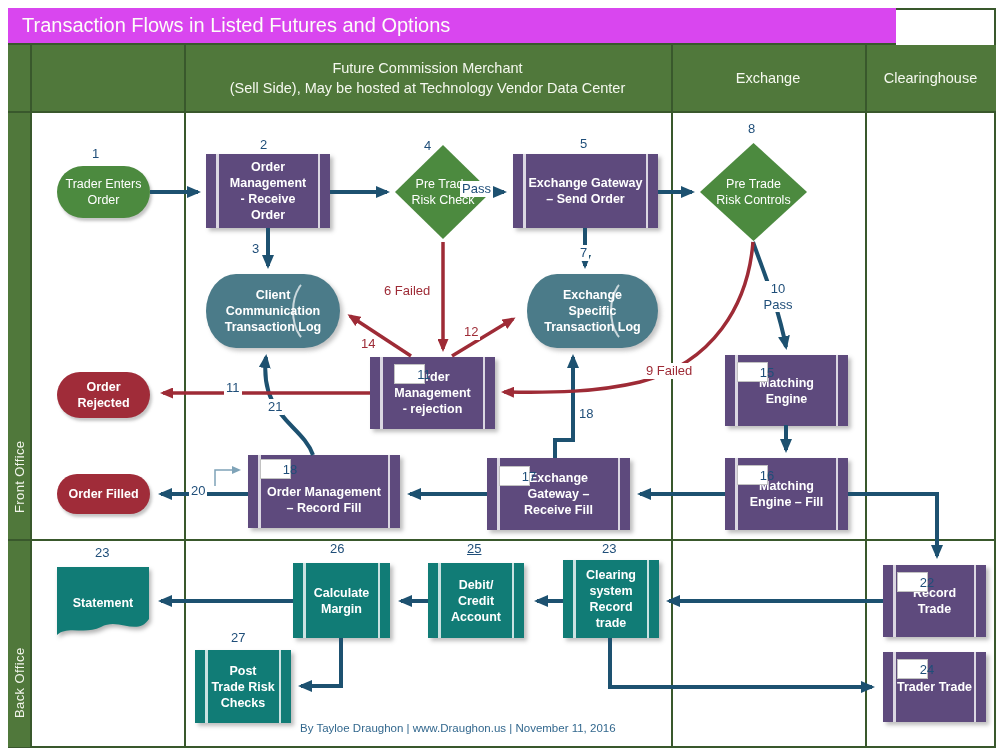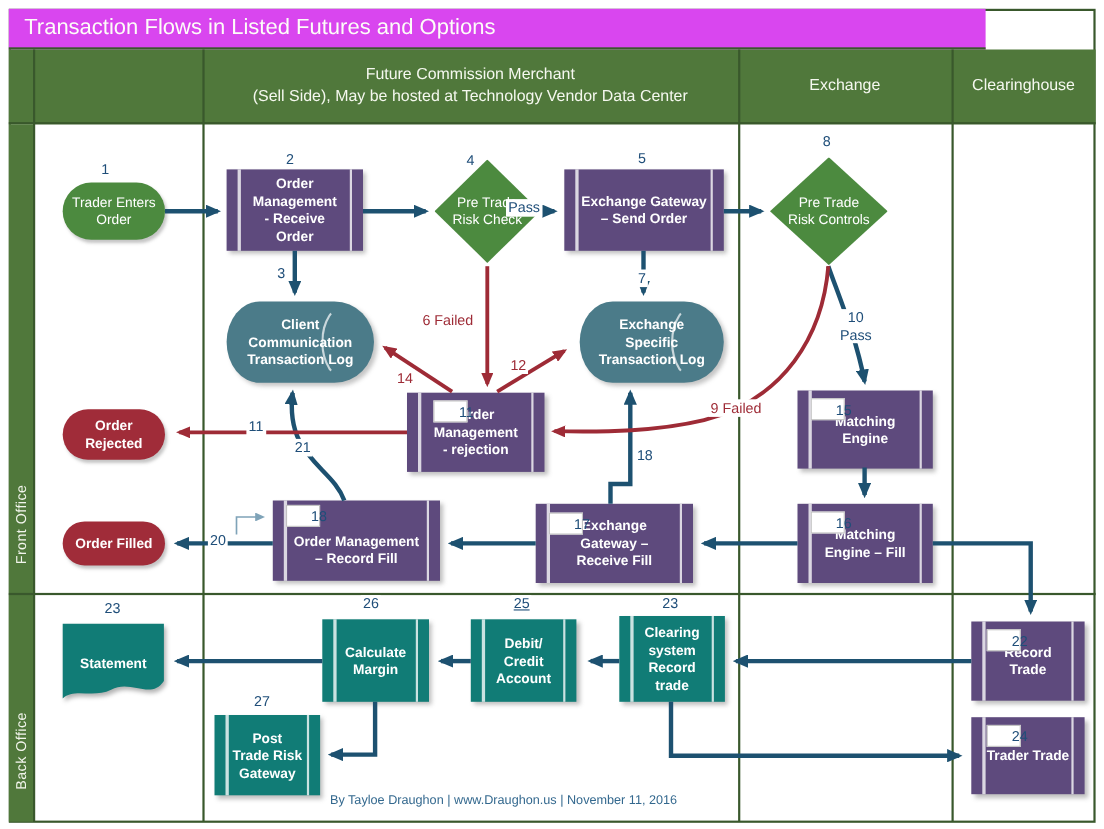--- a/index.html
+++ b/index.html
@@ -129,21 +129,21 @@
 Credit
 Account</div>
   <div class="shape proc tealbx bold" style="left:293px;top:563px;width:97px;height:75px;">Calculate
 Margin</div>
   <div class="shape proc tealbx bold" style="left:563px;top:560px;width:96px;height:78px;">Clearing
 system
 Record
 trade</div>
   <div class="shape proc tealbx bold" style="left:195px;top:650px;width:96px;height:73px;">Post
 Trade Risk
-Gateway</div>
+Checks</div>
 
   <div class="shape proc purple bold" style="left:883px;top:565px;width:103px;height:72px;">Record
 Trade</div>
   <div class="badge" style="left:897px;top:572px;">22</div>
 
   <div class="shape proc purple bold" style="left:883px;top:652px;width:103px;height:70px;">Trader Trade</div>
   <div class="badge" style="left:897px;top:659px;">24</div>
 
   <svg class="overlay" width="1004" height="754" viewBox="0 0 1004 754">
     <defs>

